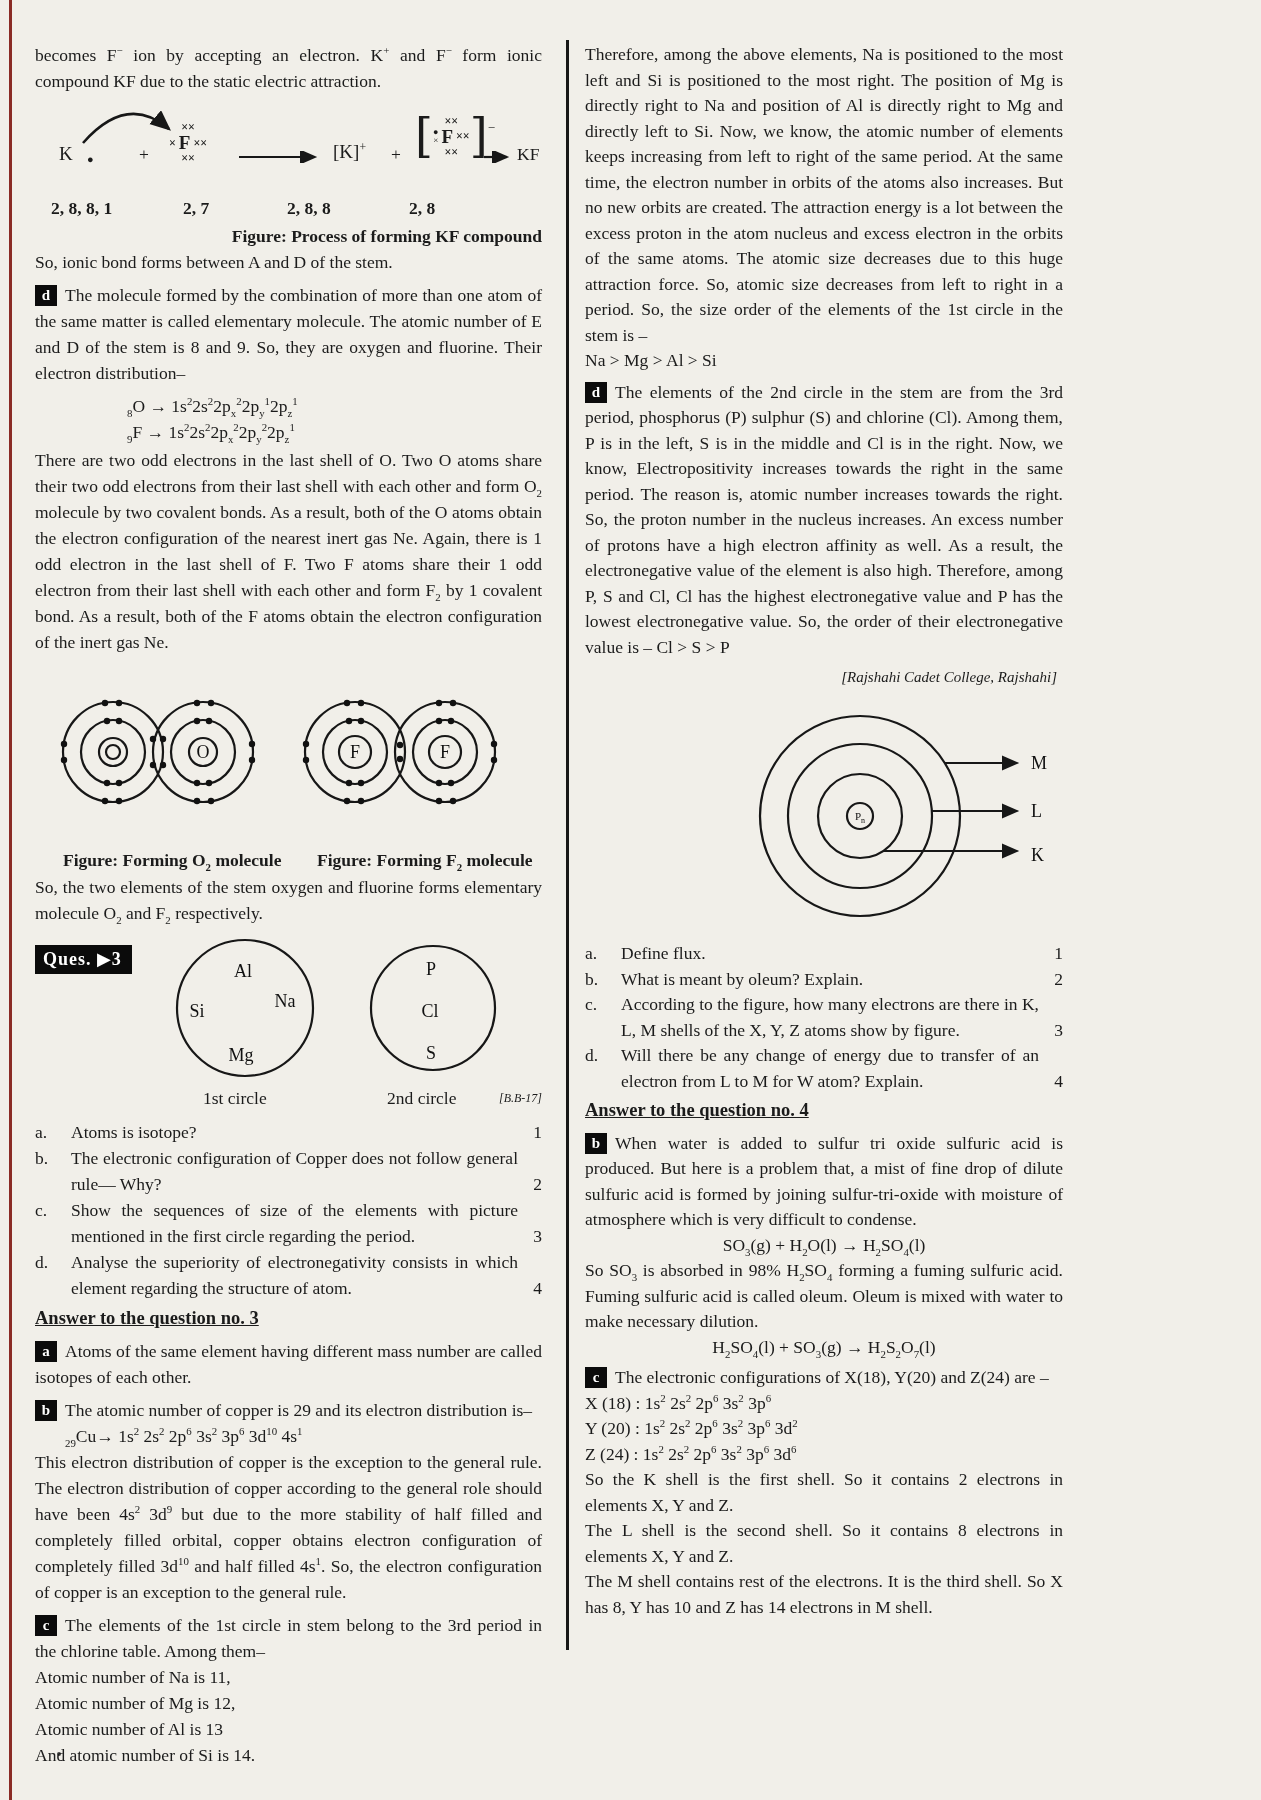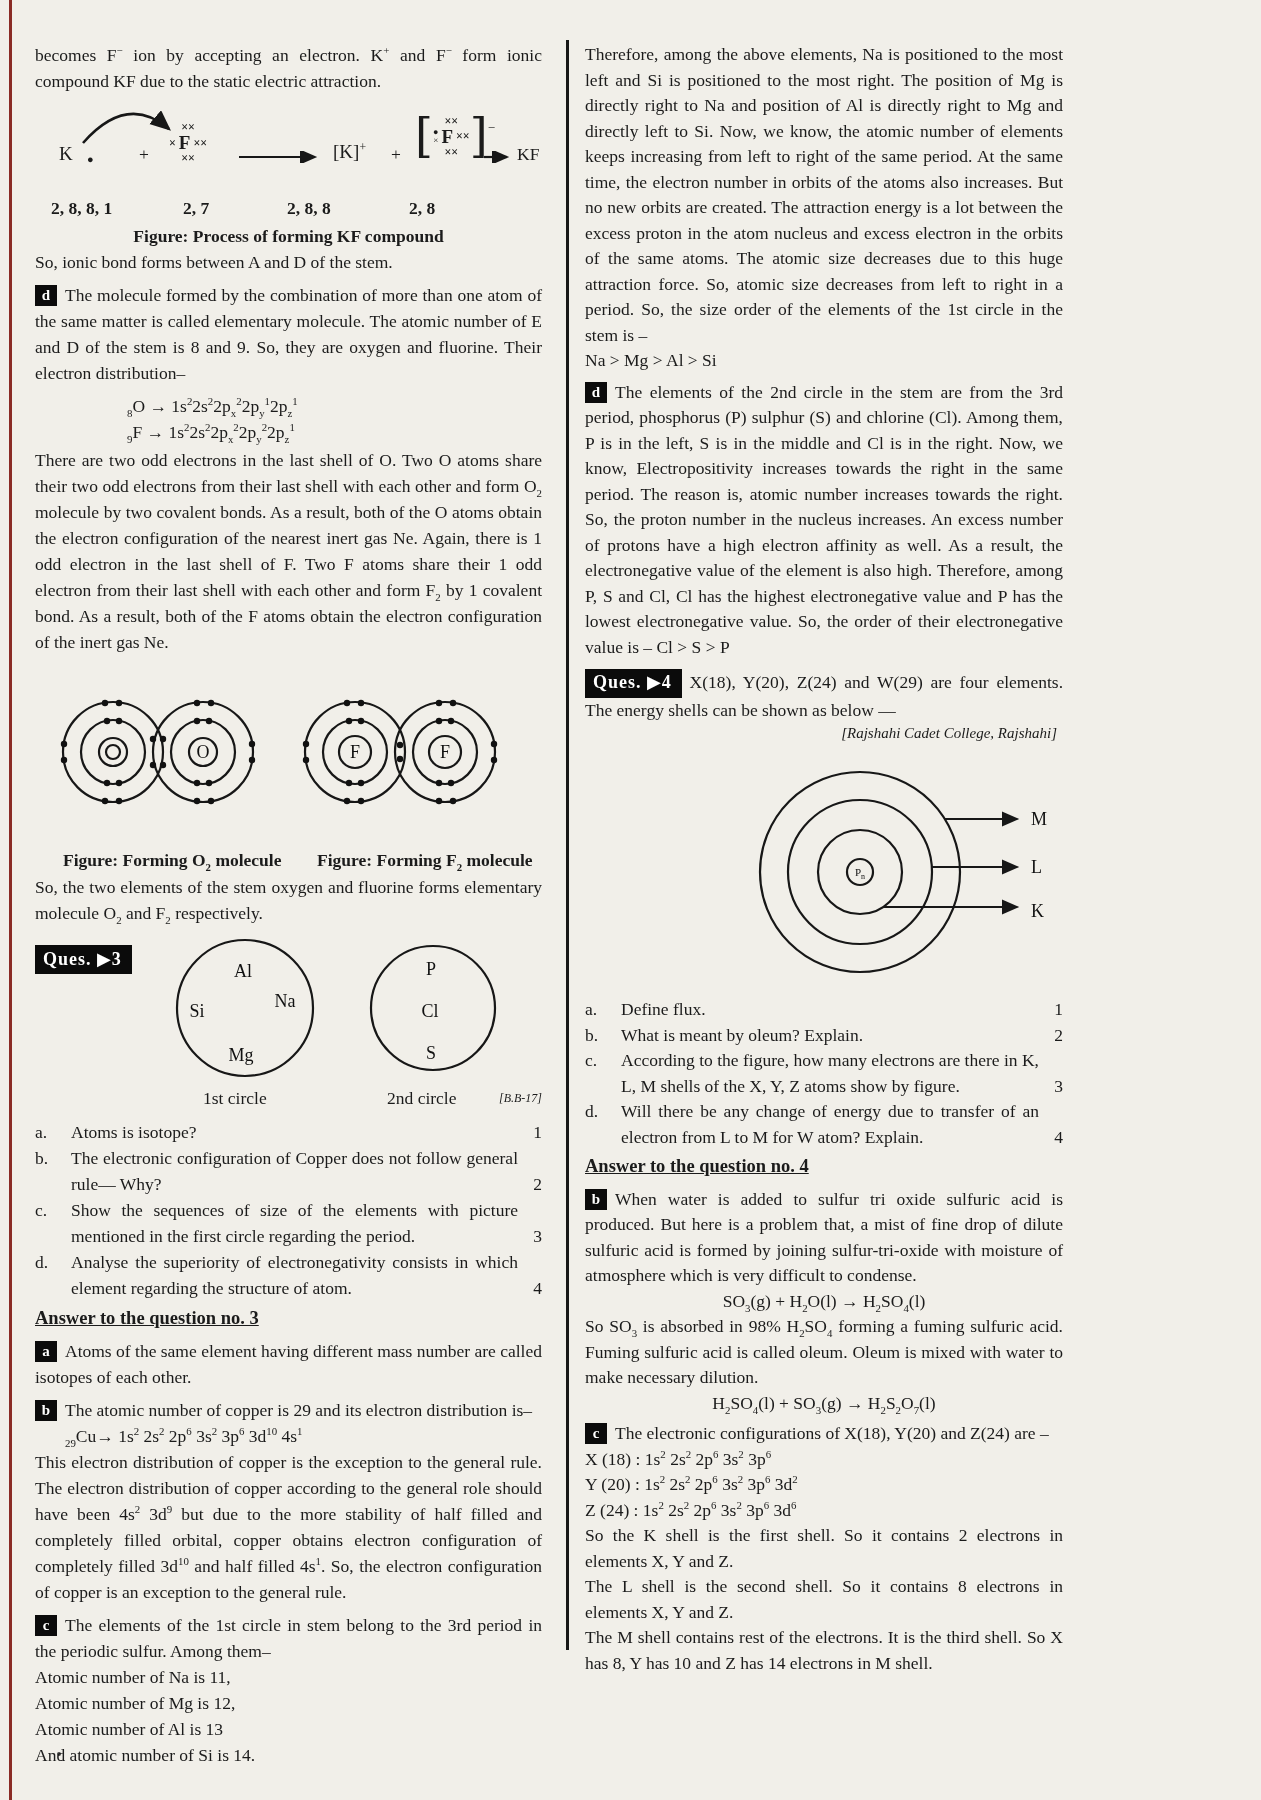--- a/index.html
+++ b/index.html
@@ -10,21 +10,21 @@
   }
   .redline{position:absolute;left:9px;top:0;width:3px;height:1800px;background:#8a2b25;}
   .divider{position:absolute;left:566px;top:40px;width:3px;height:1610px;background:#171717;}
   .col{position:absolute;top:42px;font-size:17.5px;line-height:26px;text-align:justify;}
   .col-left{left:35px;width:507px;}
   .col-right{left:585px;width:478px;line-height:25.5px;}
   .p{margin:0 0 7px 0;}
   .tight{margin:0;}
   sup{font-size:62%;line-height:0;vertical-align:super;}
   sub{font-size:62%;line-height:0;vertical-align:sub;}
-  .figcap{font-weight:bold;text-align:center;}
+  .figcap{font-weight:bold;text-align:right;}
   .abadge{display:inline-block;background:#0b0b0b;color:#fff;font-weight:bold;
     min-width:22px;height:21px;line-height:21px;text-align:center;font-size:15px;
     margin-right:8px;vertical-align:1px;}
   .qbadge{display:inline-block;background:#0b0b0b;color:#fff;font-weight:bold;
     padding:1px 10px 2px 8px;font-size:18px;letter-spacing:1px;}
   .heading{font-weight:bold;text-decoration:underline;text-align:left;margin:4px 0 7px 0;font-size:18.5px;}
   .qitem{display:flex;margin:0;}
   .qletter{flex:none;width:36px;align-self:flex-start;}
   .qtext{flex:1;text-align:justify;padding-right:8px;}
   .qmark{flex:none;width:16px;text-align:right;align-self:flex-end;}
@@ -243,35 +243,34 @@
   </div>
 
   <div class="heading">Answer to the question no. 3</div>
 
   <p class="p"><span class="abadge">a</span><span>Atoms of the same element having different mass number are called isotopes of each other.</span></p>
 
   <p class="tight"><span class="abadge">b</span><span>The atomic number of copper is 29 and its electron distribution is–</span></p>
   <div class="cfgline" style="padding-left:30px;"><sub>29</sub>Cu→ 1s<sup>2</sup> 2s<sup>2</sup> 2p<sup>6</sup> 3s<sup>2</sup> 3p<sup>6</sup> 3d<sup>10</sup> 4s<sup>1</sup></div>
   <p class="p tight">This electron distribution of copper is the exception to the general rule. The electron distribution of copper according to the general role should have been 4s<sup>2</sup> 3d<sup>9</sup> but due to the more stability of half filled and completely filled orbital, copper obtains electron configuration of completely filled 3d<sup>10</sup> and half filled 4s<sup>1</sup>. So, the electron configuration of copper is an exception to the general rule.</p>
 
-  <p class="tight" style="margin-top:7px;"><span class="abadge">c</span><span>The elements of the 1st circle in stem belong to the 3rd period in the periodic sulfur. Among them–</span></p>
+  <p class="tight" style="margin-top:7px;"><span class="abadge">c</span><span>The elements of the 1st circle in stem belong to the 3rd period in the chlorine table. Among them–</span></p>
   <div class="cfgline">Atomic number of Na is 11,</div>
   <div class="cfgline">Atomic number of Mg is 12,</div>
   <div class="cfgline">Atomic number of Al is 13</div>
   <div class="cfgline">And atomic number of Si is 14.</div>
 </div>
 
 <div class="col col-right">
 
   <p class="tight">Therefore, among the above elements, Na is positioned to the most left and Si is positioned to the most right. The position of Mg is directly right to Na and position of Al is directly right to Mg and directly left to Si. Now, we know, the atomic number of elements keeps increasing from left to right of the same period. At the same time, the electron number in orbits of the atoms also increases. But no new orbits are created. The attraction energy is a lot between the excess proton in the atom nucleus and excess electron in the orbits of the same atoms. The atomic size decreases due to this huge attraction force. So, atomic size decreases from left to right in a period. So, the size order of the elements of the 1st circle in the stem is –</p>
   <div class="cfgline" style="margin-bottom:6px;">Na &gt; Mg &gt; Al &gt; Si</div>
 
   <p class="p"><span class="abadge">d</span><span>The elements of the 2nd circle in the stem are from the 3rd period, phosphorus (P) sulphur (S) and chlorine (Cl). Among them, P is in the left, S is in the middle and Cl is in the right. Now, we know, Electropositivity increases towards the right in the same period. The reason is, atomic number increases towards the right. So, the proton number in the nucleus increases. An excess number of protons have a high electron affinity as well. As a result, the electronegative value of the element is also high. Therefore, among P, S and Cl, Cl has the highest electronegative value and P has the lowest electronegative value. So, the order of their electronegative value is – Cl &gt; S &gt; P</span></p>
 
-  <p class="tight" style="margin-top:9px;"><span class="qbadge">Ques. ▶4</span> <span>X(18), Y(20), Z(24) and W(29) are four elements. The energy shells can be shown as below —</span></p>
   <div class="source">[Rajshahi Cadet College, Rajshahi]</div>
 
   <svg width="478" height="250" viewBox="0 0 478 250" style="display:block;">
     <circle class="ring" cx="275" cy="125" r="100"></circle>
     <circle class="ring" cx="275" cy="125" r="72"></circle>
     <circle class="ring" cx="275" cy="125" r="42"></circle>
     <circle class="ring" cx="275" cy="125" r="13"></circle>
     <text x="275" y="129" text-anchor="middle" font-size="11" fill="#111" font-family="Liberation Serif, serif"><tspan>P</tspan><tspan dy="3" font-size="8">n</tspan></text>
     <line class="arrowline" x1="360" y1="72" x2="432" y2="72" marker-end="url(#mkArrow)"></line>
     <line class="arrowline" x1="347" y1="120" x2="432" y2="120" marker-end="url(#mkArrow)"></line>

